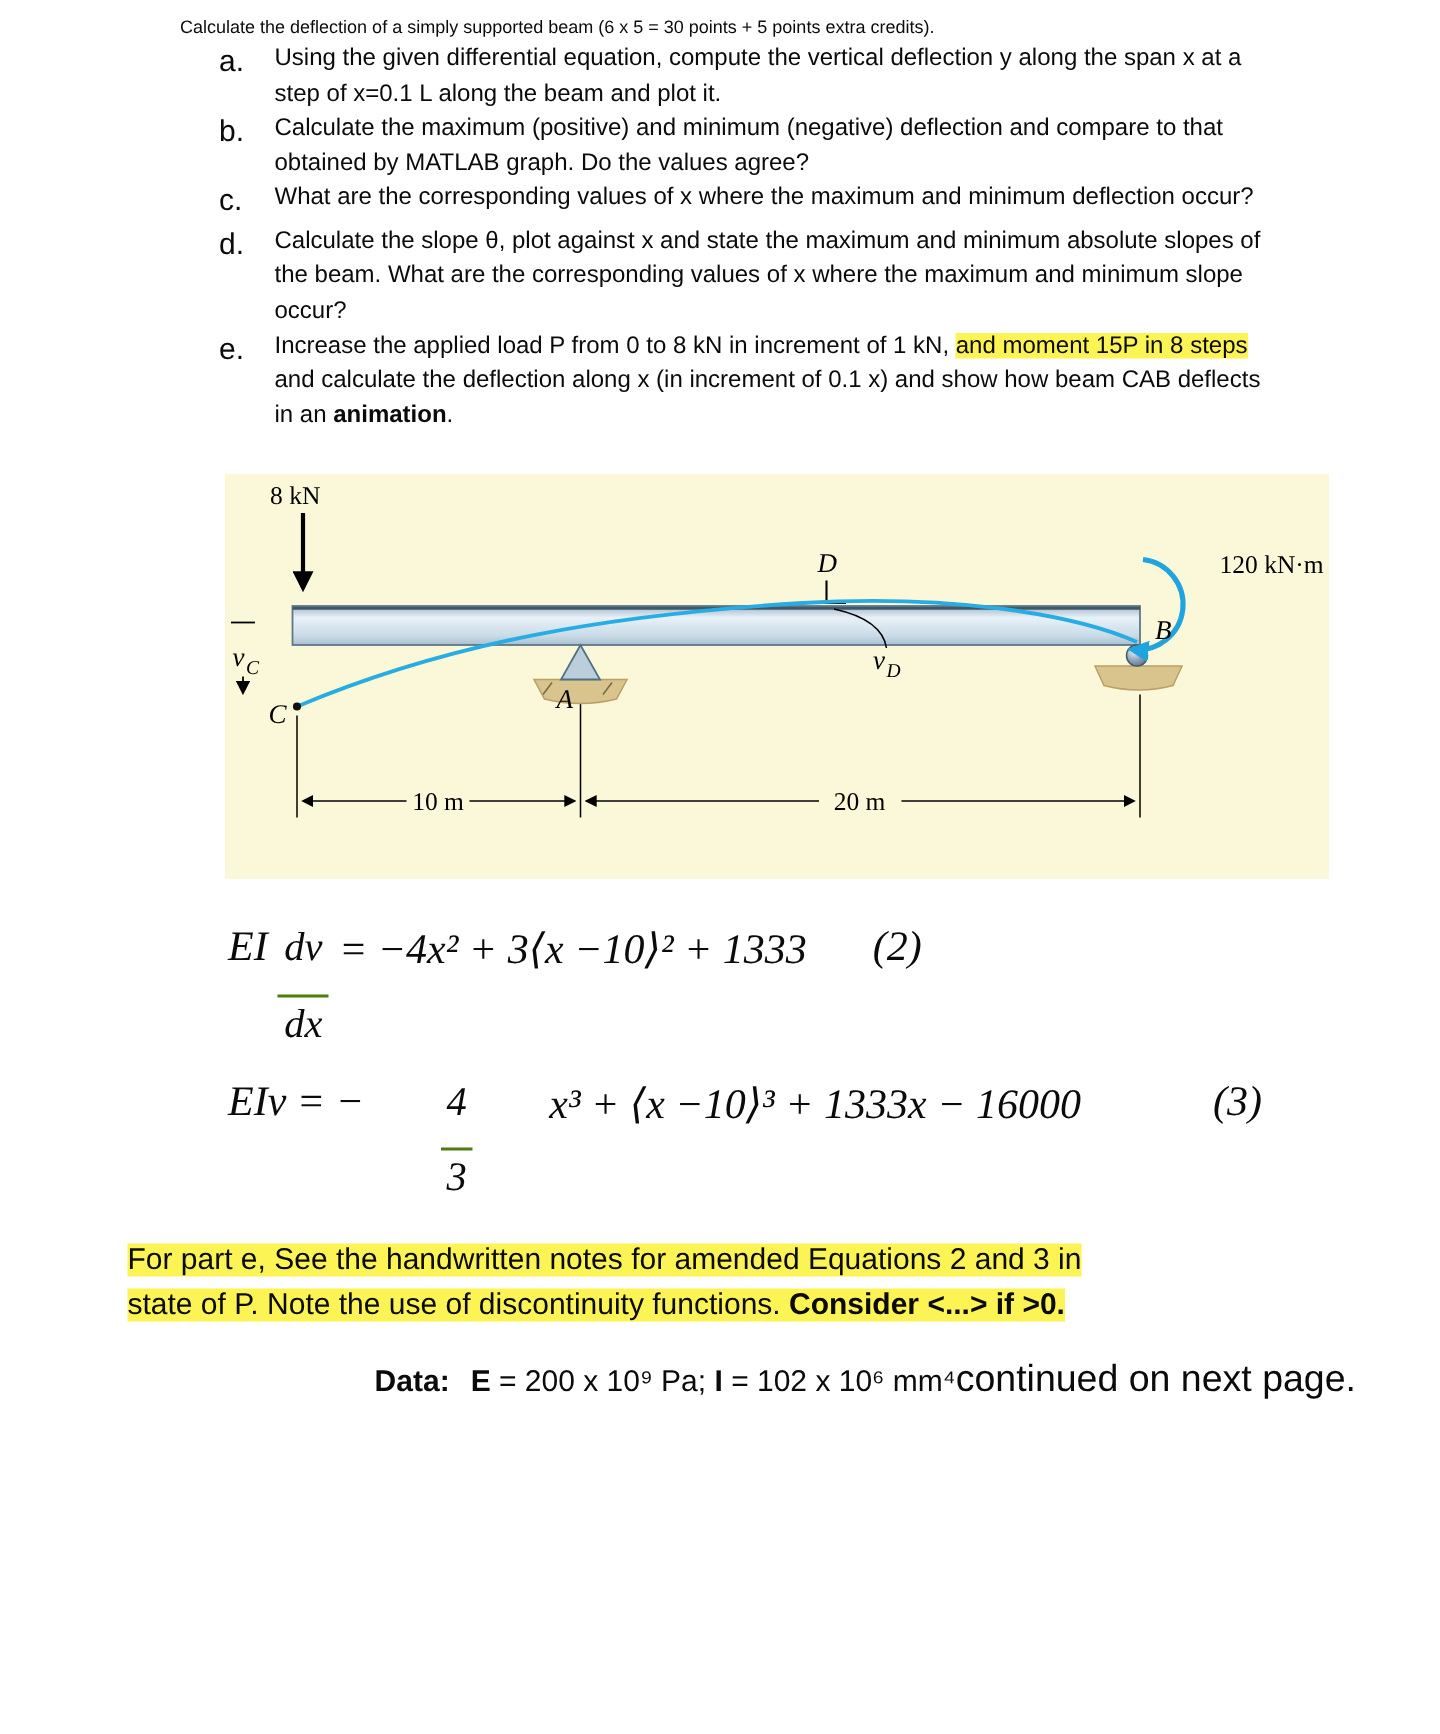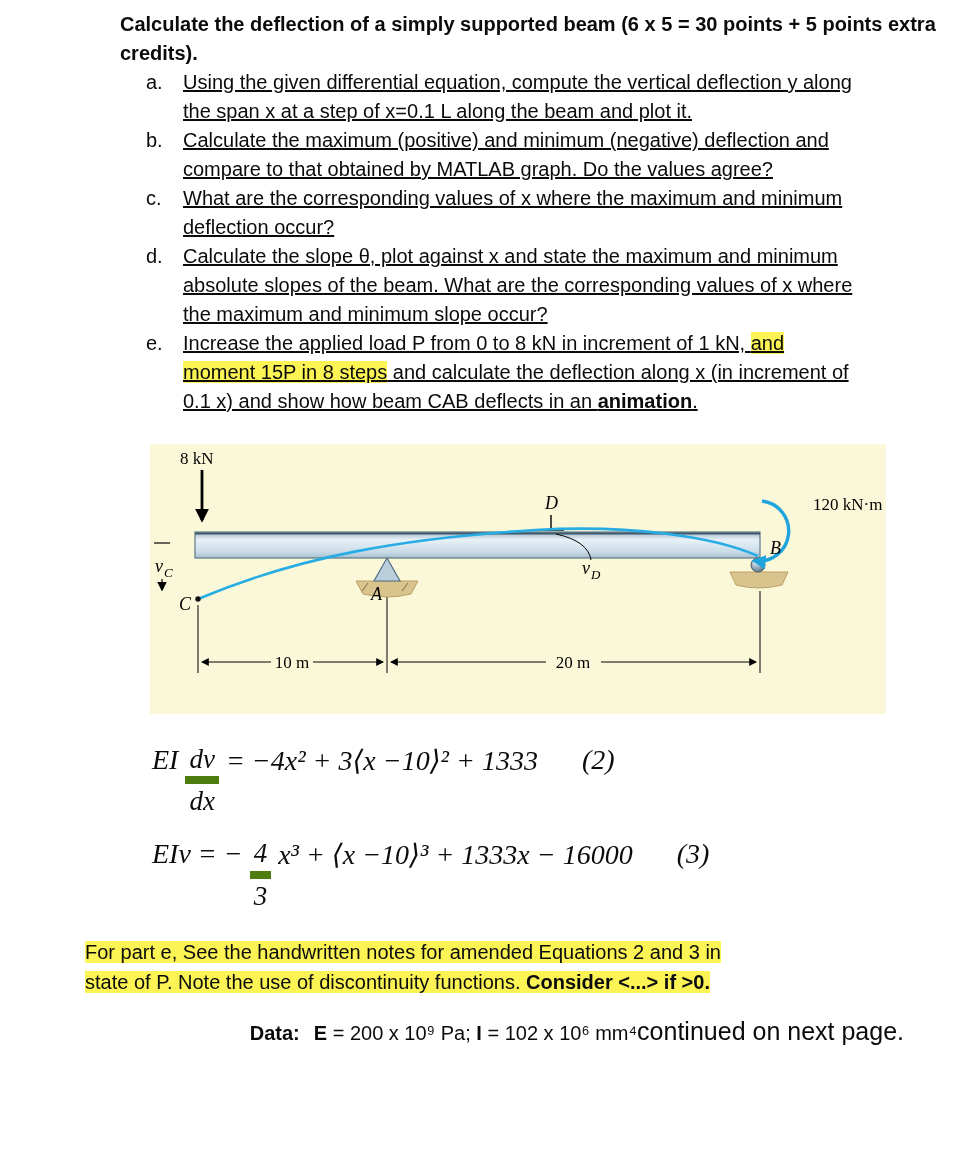--- a/index.html
+++ b/index.html
@@ -6,51 +6,51 @@
   body {
     width: 960px; height: 1156px;
     background: #ffffff;
     color: #0b0b0b;
     font-family: "Liberation Sans", "DejaVu Sans", sans-serif;
     overflow: hidden;
   }
   .page { padding-top: 10px; }
 
   .title {
-    font-weight: 700; font-size: 20px; line-height: 1.45;
+    font-weight: 400; font-size: 12px; line-height: 1.45;
     margin: 0 0 0 120px; max-width: 845px;
   }
 
   .tasks { margin: 0 0 0 146px; }
   .task { display: flex; }
   .task .letter { flex: 0 0 37px; font-size: 20px; line-height: 1.45; }
-  .task .task-text { font-size: 20px; line-height: 1.45; max-width: 672px; margin: 0; text-decoration: underline; }
+  .task .task-text { font-size: 16px; line-height: 1.45; max-width: 672px; margin: 0; }
 
   .hl { background: #fcf455; }
   .bold { font-weight: 700; margin-top: 31px; }
 
   .figure {
     margin: 28px 0 0 150px;
     width: 736px; height: 270px;
     background: #fbf8d9;
   }
   .fig-svg { display: block; width: 736px; height: 270px; }
   .fig-text { font-family: "Liberation Serif", "DejaVu Serif", serif; font-size: 17px; fill: #000; }
   .fig-italic { font-family: "Liberation Serif", "DejaVu Serif", serif; font-style: italic; font-size: 18px; fill: #000; }
   .fig-sub { font-size: 13px; }
 
   .equations { margin: 30px 0 0 152px; }
   .equation {
     display: flex; align-items: flex-start;
     font-family: "Liberation Serif", "DejaVu Serif", "DejaVu Sans", serif;
     font-style: italic; font-size: 28px;
   }
-  .equation + .equation { margin-top: 22px; }
+  .equation + .equation { margin-top: 22px; gap: 44px; }
   .frac { display: inline-flex; flex-direction: column; align-items: center; margin: 0 7px; line-height: 1.12; font-size: 27px; }
-  .frac .num { border-bottom: 8px solid #4d7c0f; padding: 0 4px 2px; }
+  .frac .num { border-bottom: 2px solid #4d7c0f; padding: 0 4px 16px; }
   .frac .den { padding-top: 2px; }
   .eq-tag { margin-left: 44px; }
 
   .note { margin: 26px 0 0 85px; font-size: 20px; line-height: 1.5; }
 
   .data-row {
     display: flex; justify-content: flex-end; align-items: baseline;
     margin: 20px 56px 0 85px; font-size: 20px;
   }
   .data-row p { margin: 0; }

